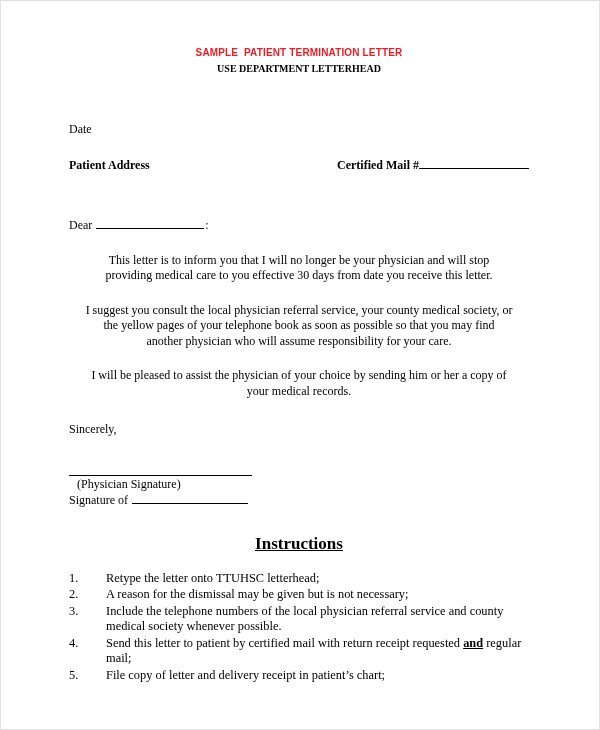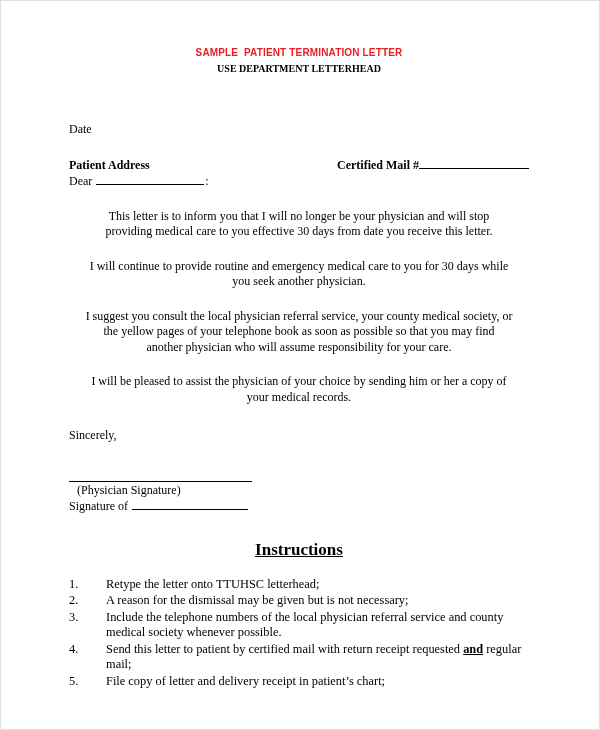--- a/index.html
+++ b/index.html
@@ -77,20 +77,21 @@
     display: inline-block;
     border-bottom: 1.1px solid #000;
     vertical-align: baseline;
     height: 11px;
   }
   .blank-certified { width: 110px; }
   .blank-dear { width: 108px; margin: 0 1px 0 4px; }
   .blank-dept { width: 116px; margin-left: 4px; }
 
   .row-dear {
+    margin-top: 44px;
     white-space: nowrap;
   }
   p.para {
     margin: 16px;
     margin-top: 19px;
     text-align: center;
   }
   p.para.first { margin-top: 19px; }
   .sincerely { margin-top: 23px; }
 
@@ -152,21 +153,20 @@
       <div class="row-date">Date</div>
 
       <div class="row-address">
         <span class="addr-left">Patient Address</span>
         <span class="certified"><span>Certified Mail #</span><span class="blank-line blank-certified"></span></span>
       </div>
 
       <div class="row-dear"><span>Dear</span><span class="blank-line blank-dear"></span><span>:</span></div>
 
       <p class="para first">This letter is to inform you that I will no longer be your physician and will stop providing medical care to you effective 30 days from date you receive this letter.</p>
-      <p class="para">I will continue to provide routine and emergency medical care to you for 30 days while you seek another physician.</p>
       <p class="para">I suggest you consult the local physician referral service, your county medical society, or the yellow pages of your telephone book as soon as possible so that you may find another physician who will assume responsibility for your care.</p>
       <p class="para">I will be pleased to assist the physician of your choice by sending him or her a copy of your medical records.</p>
 
       <div class="sincerely">Sincerely,</div>
 
       <div class="sig-block">
         <div class="sig-rule"></div>
         <div class="sig-label">(Physician Signature)</div>
         <div class="dept-line"><span>Signature of</span><span class="blank-line blank-dept"></span></div>
       </div>

